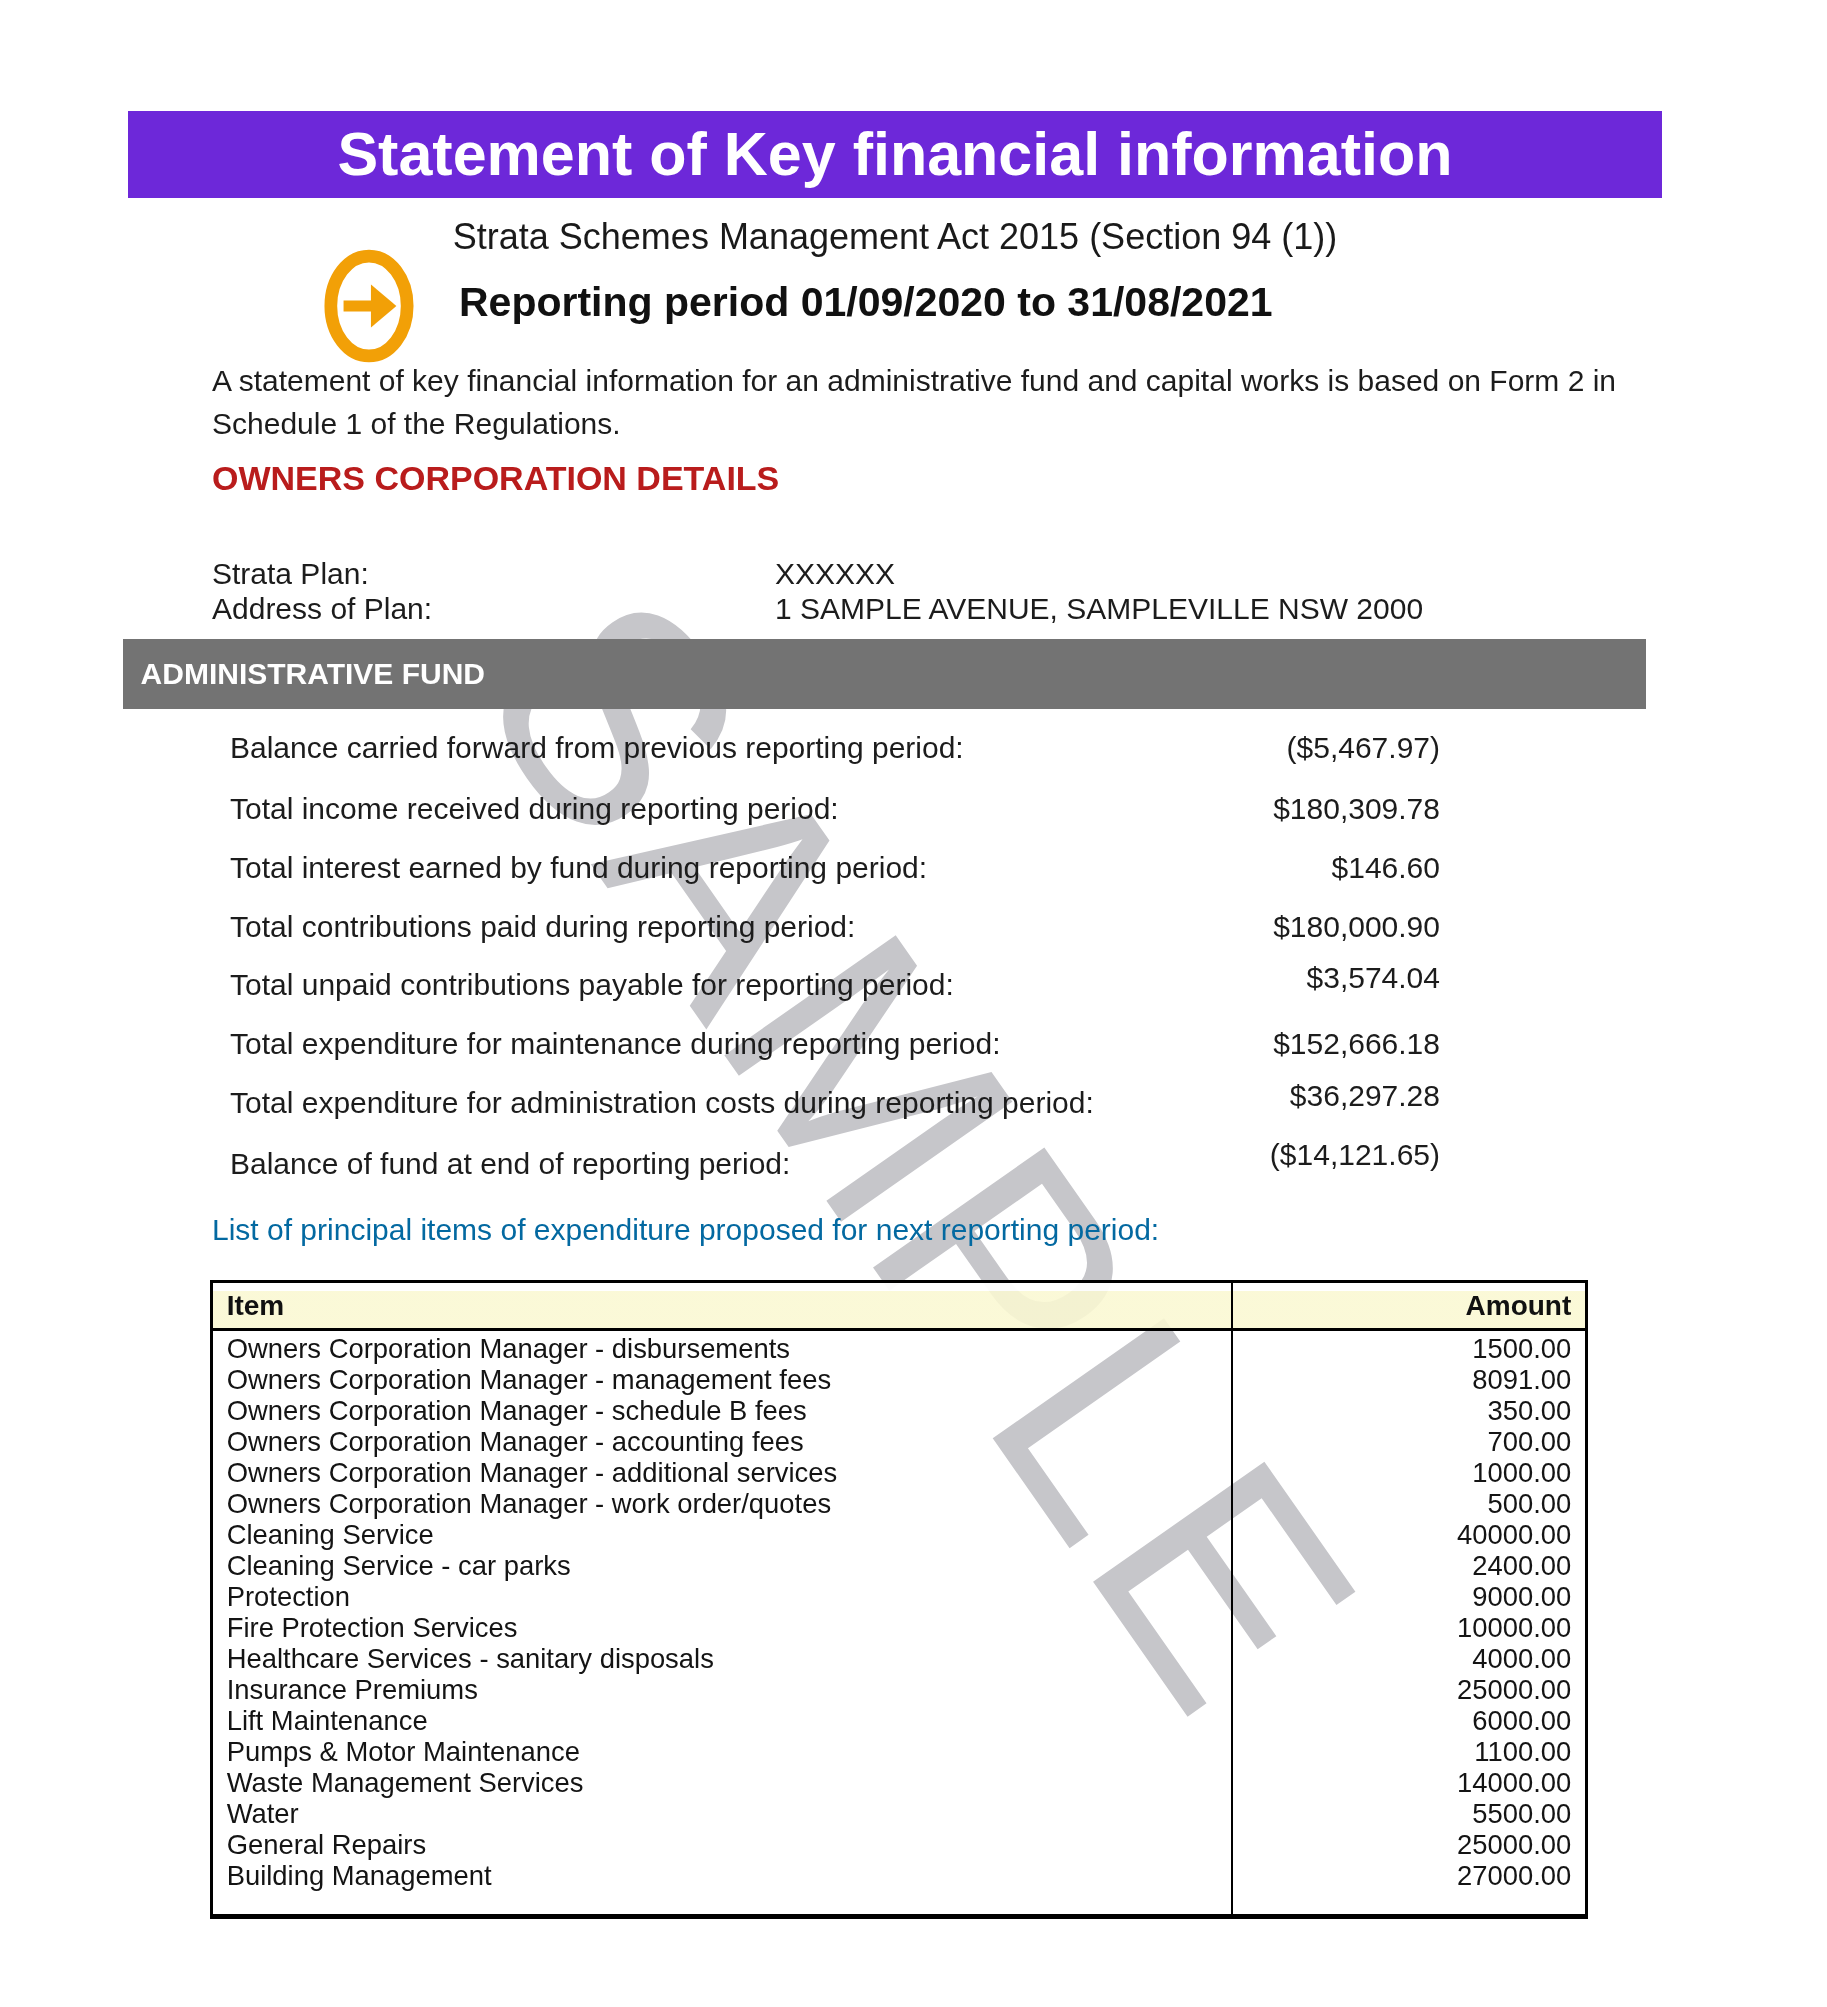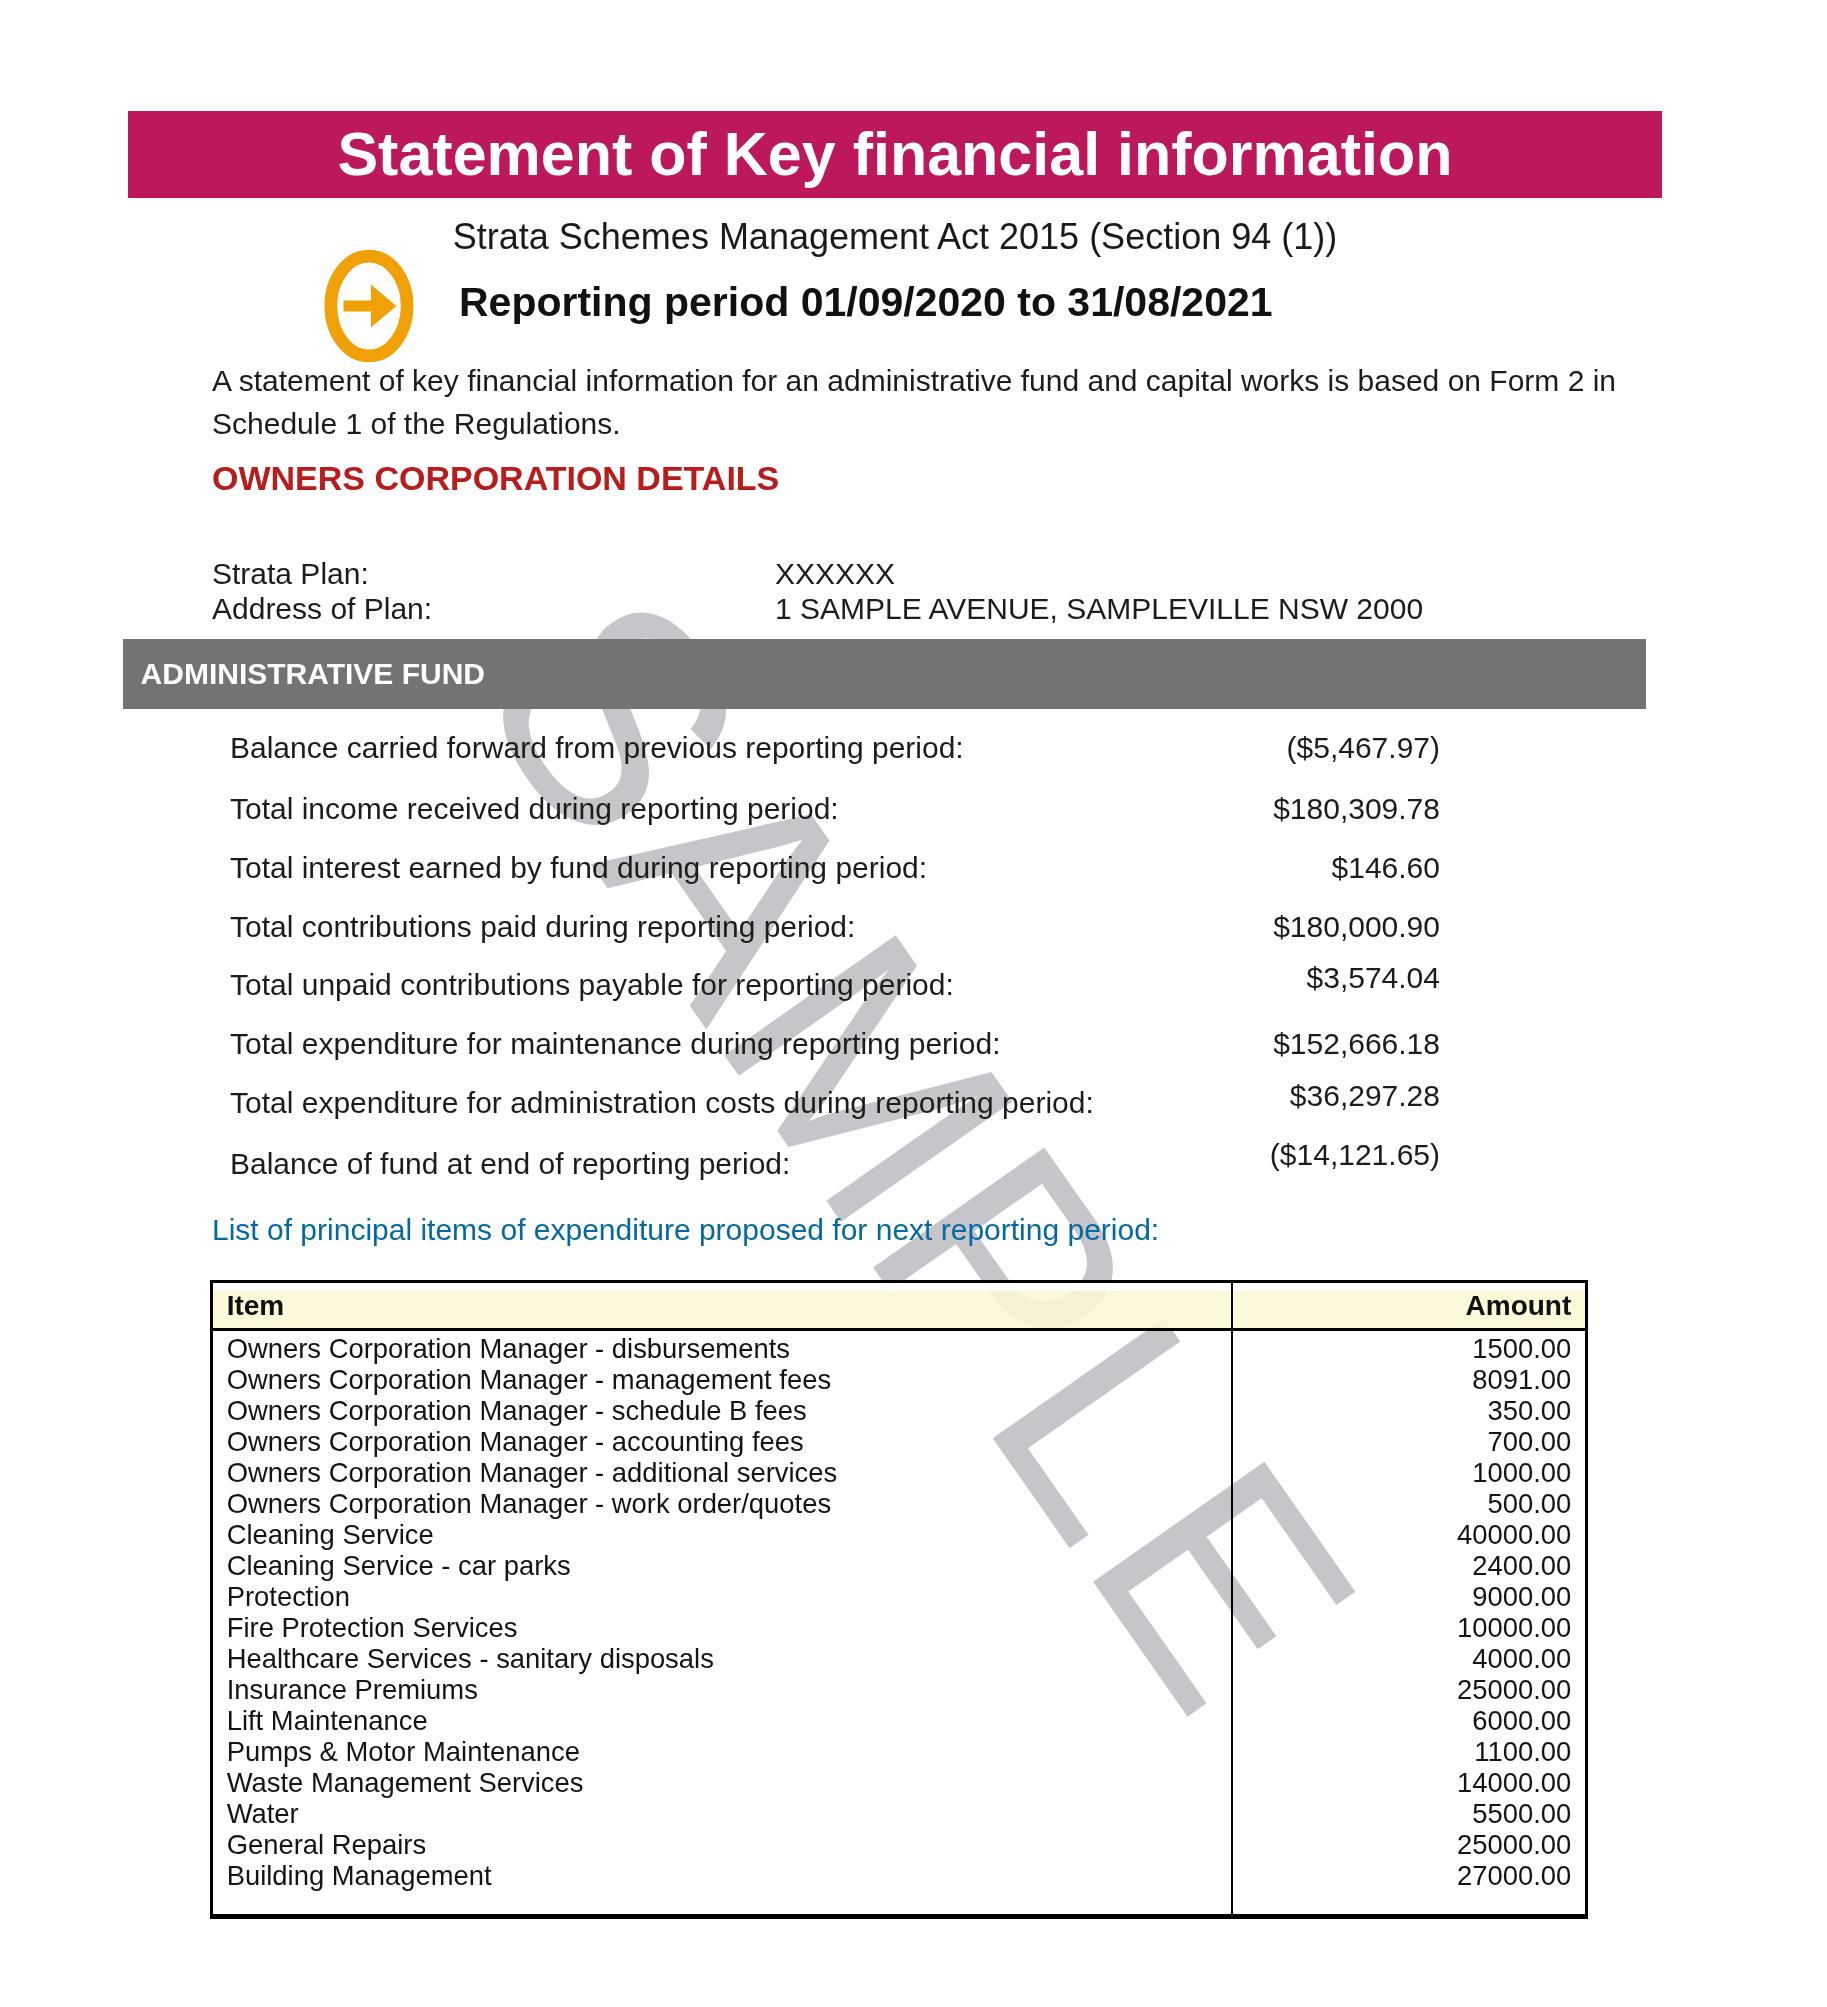--- a/index.html
+++ b/index.html
@@ -11,21 +11,21 @@
   .watermark{
     position:absolute;left:921px;top:1152px;z-index:1;
     transform:translate(-50%,-50%) rotate(55deg);
     font-size:304px;font-weight:400;letter-spacing:5.9px;white-space:nowrap;
     color:#c6c6ca;pointer-events:none;user-select:none;
   }
   
   .content{position:absolute;inset:0;z-index:2;}
   .title-bar{
     position:absolute;left:128px;top:111px;width:1534px;height:87px;
-    background:#be185d;color:#ffffff;text-align:center;
+    background:#6d28d9;color:#ffffff;text-align:center;
     font-size:61px;font-weight:bold;line-height:87px;
   }
   .subtitle{
     position:absolute;left:128px;top:216px;width:1534px;text-align:center;
     font-size:36px;color:#1a1a1a;
   }
   .report-icon{position:absolute;left:323px;top:248px;width:92px;height:116px;}
   .report-heading{
     position:absolute;left:459px;top:279px;
     font-size:41px;font-weight:bold;color:#111;

